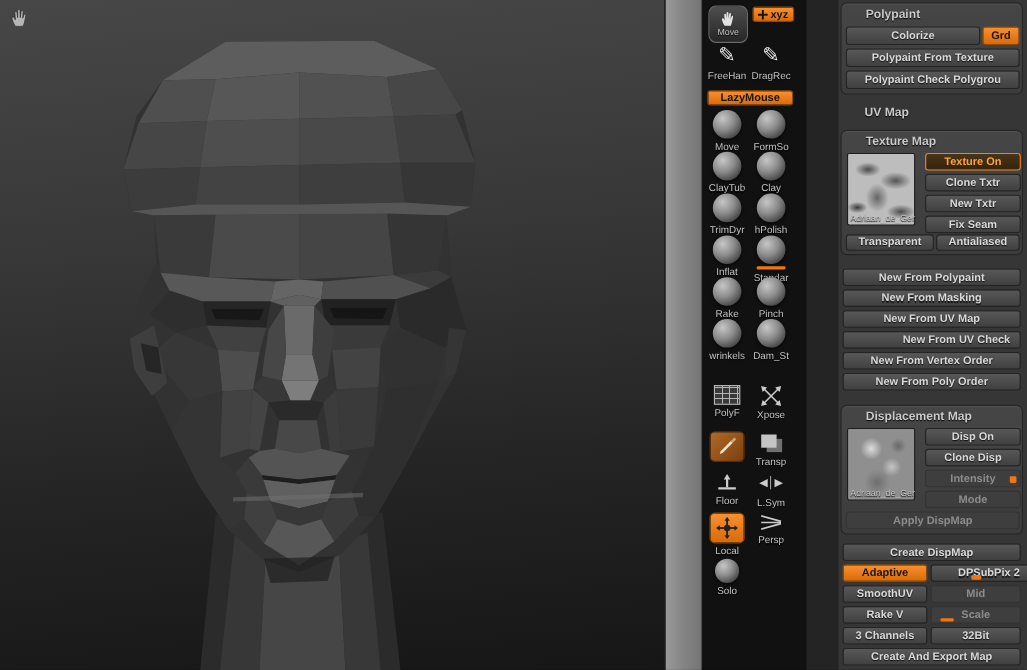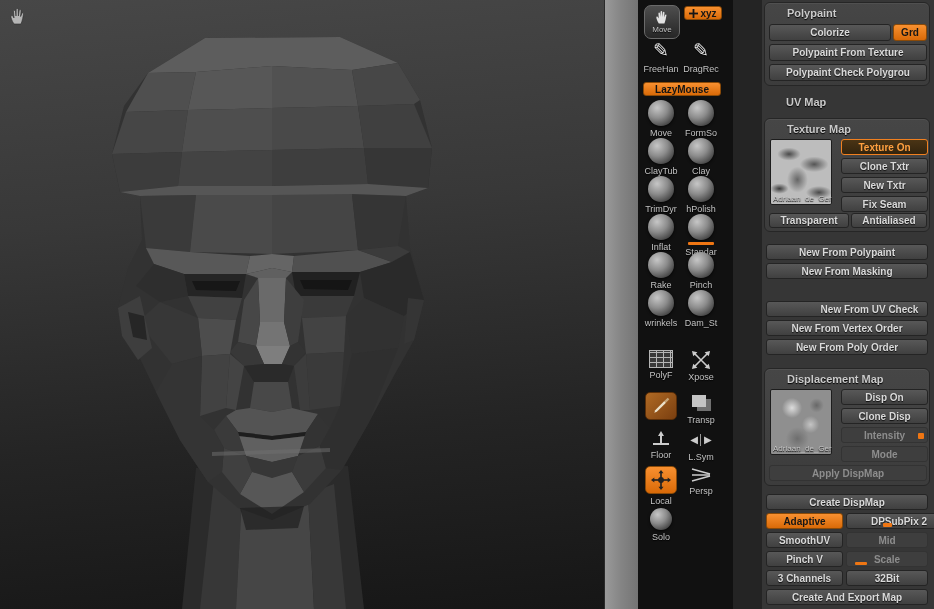--- a/index.html
+++ b/index.html
@@ -357,20 +357,21 @@
       <div class="zb on" style="left:76px;top:20px;width:87px;">Texture On</div>
       <div class="zb" style="left:76px;top:39px;width:87px;">Clone Txtr</div>
       <div class="zb" style="left:76px;top:58px;width:87px;">New Txtr</div>
       <div class="zb" style="left:76px;top:77px;width:87px;">Fix Seam</div>
       <div class="zb" style="left:4px;top:94px;width:80px;height:15px;">Transparent</div>
       <div class="zb" style="left:86px;top:94px;width:76px;height:15px;">Antialiased</div>
     </div>
 
     <div class="zb" style="left:4px;top:244px;width:162px;">New From Polypaint</div>
     <div class="zb" style="left:4px;top:263px;width:162px;">New From Masking</div>
+    <div class="zb" style="left:4px;top:282px;width:162px;">New From UV Map</div>
     <div class="zb" style="left:4px;top:301px;width:162px;padding-left:48px;">New From UV Check</div>
     <div class="zb" style="left:4px;top:320px;width:162px;">New From Vertex Order</div>
     <div class="zb" style="left:4px;top:339px;width:162px;">New From Poly Order</div>
 
     <div class="box" style="top:368px;height:118px;">
       <div class="hdr" style="left:8px;top:4px;">Displacement Map</div>
       <div class="thumb disp" style="left:5px;top:20px;">
         <span class="tlabel">Adriaan_de_Ger</span>
       </div>
       <div class="zb" style="left:76px;top:20px;width:87px;">Disp On</div>
@@ -387,21 +388,21 @@
 
     <div class="zb orange" style="left:4px;top:513px;width:77px;">Adaptive</div>
     <div class="zb" style="left:84px;top:513px;width:106px;">
       <span>DPSubPix 2</span>
       <i class="chip" style="left:36px;bottom:1px;width:9px;height:4px;"></i>
     </div>
 
     <div class="zb" style="left:4px;top:532px;width:77px;">SmoothUV</div>
     <div class="zb dis" style="left:84px;top:532px;width:82px;">Mid</div>
 
-    <div class="zb" style="left:4px;top:551px;width:77px;">Pinch V</div>
+    <div class="zb" style="left:4px;top:551px;width:77px;">Rake V</div>
     <div class="zb dis" style="left:84px;top:551px;width:82px;">
       <span>Scale</span>
       <i class="chip" style="left:8px;bottom:1px;width:12px;height:3px;"></i>
     </div>
 
     <div class="zb" style="left:4px;top:570px;width:77px;">3 Channels</div>
     <div class="zb" style="left:84px;top:570px;width:82px;">32Bit</div>
 
     <div class="zb" style="left:4px;top:589px;width:162px;">Create And Export Map</div>
   </div>

